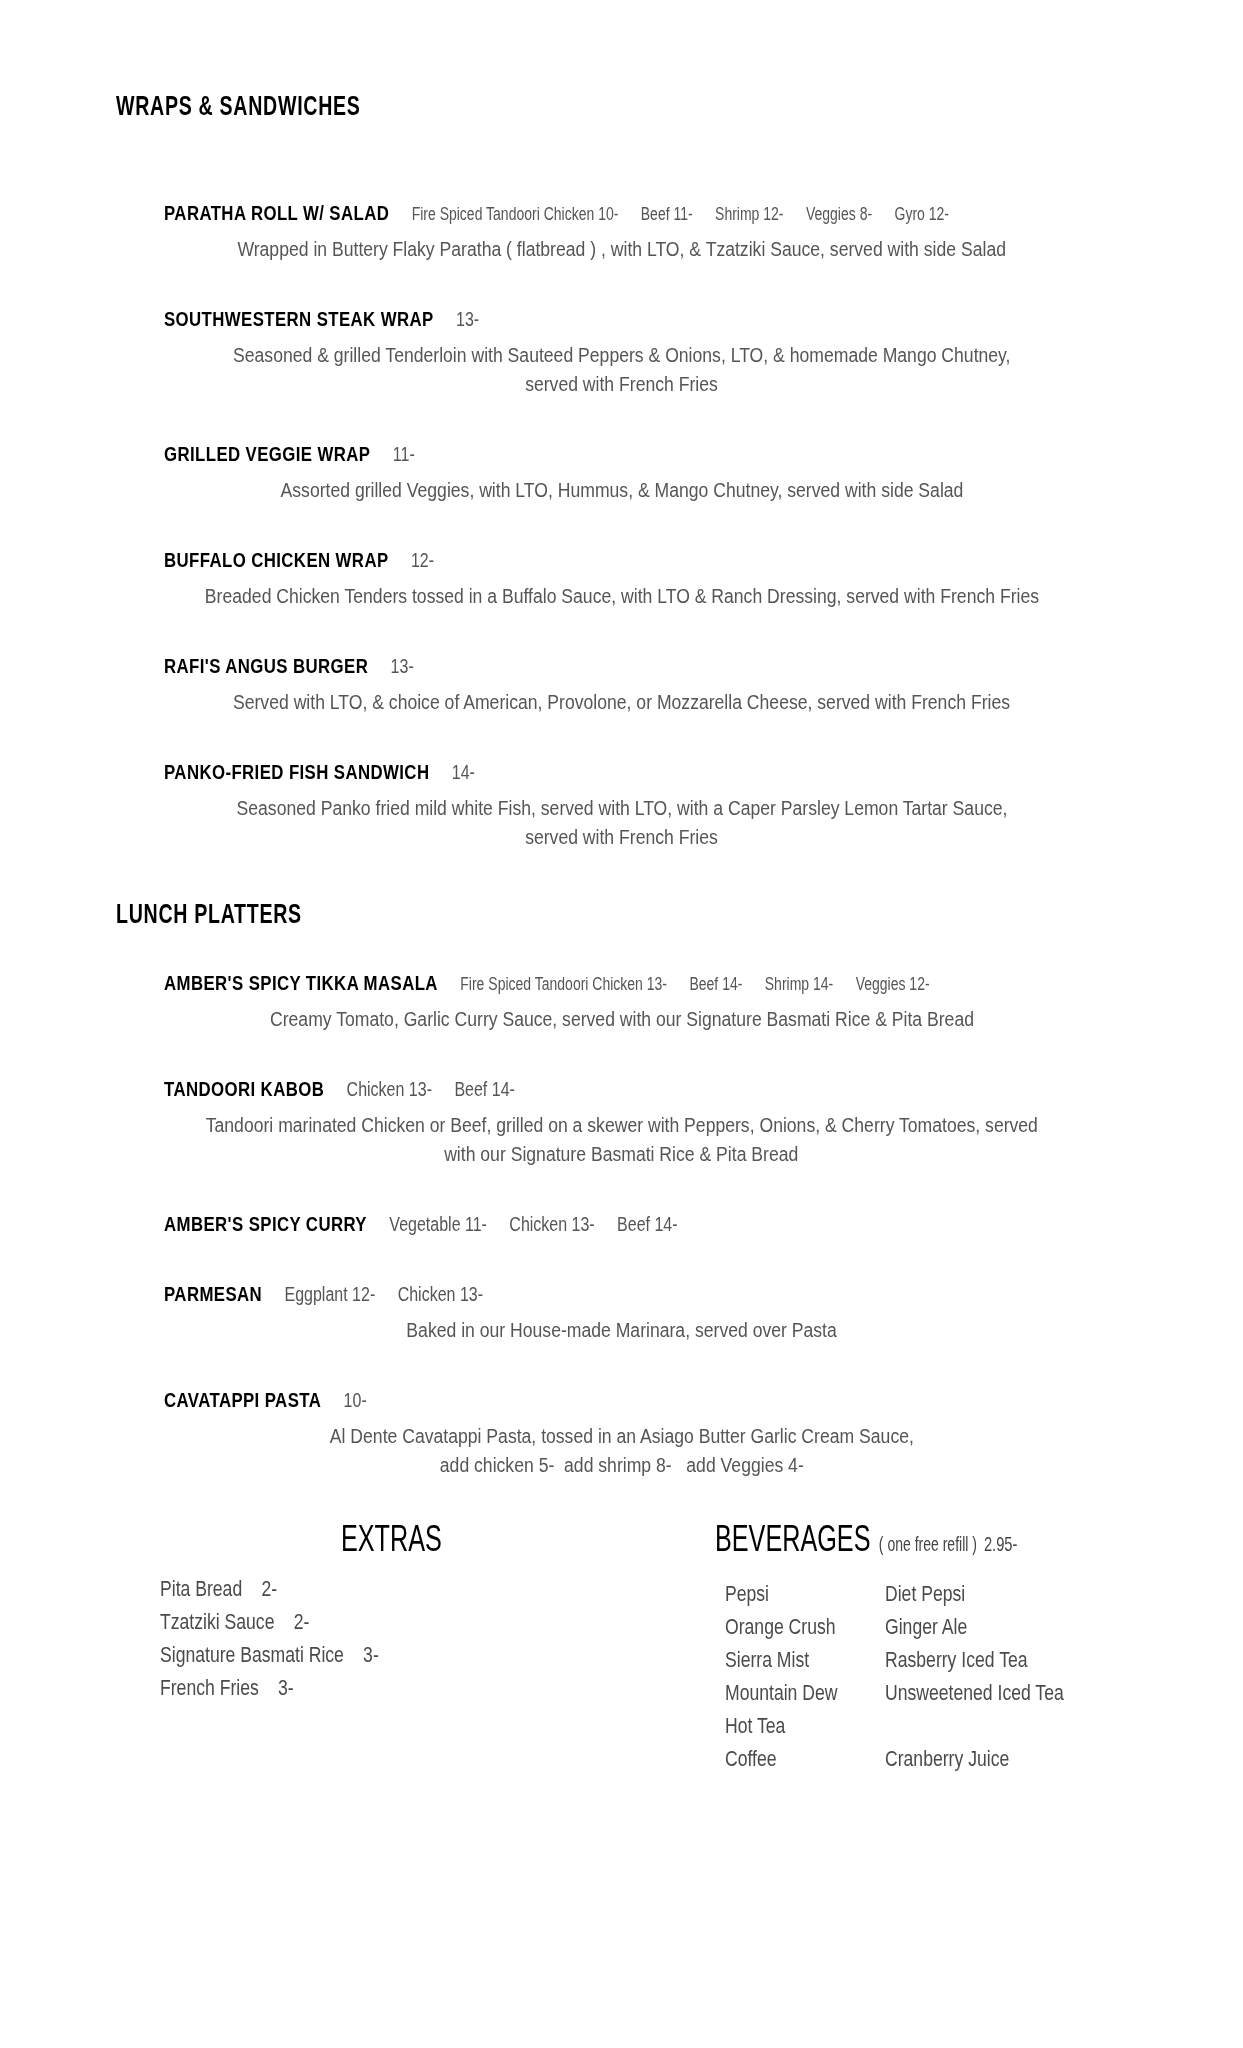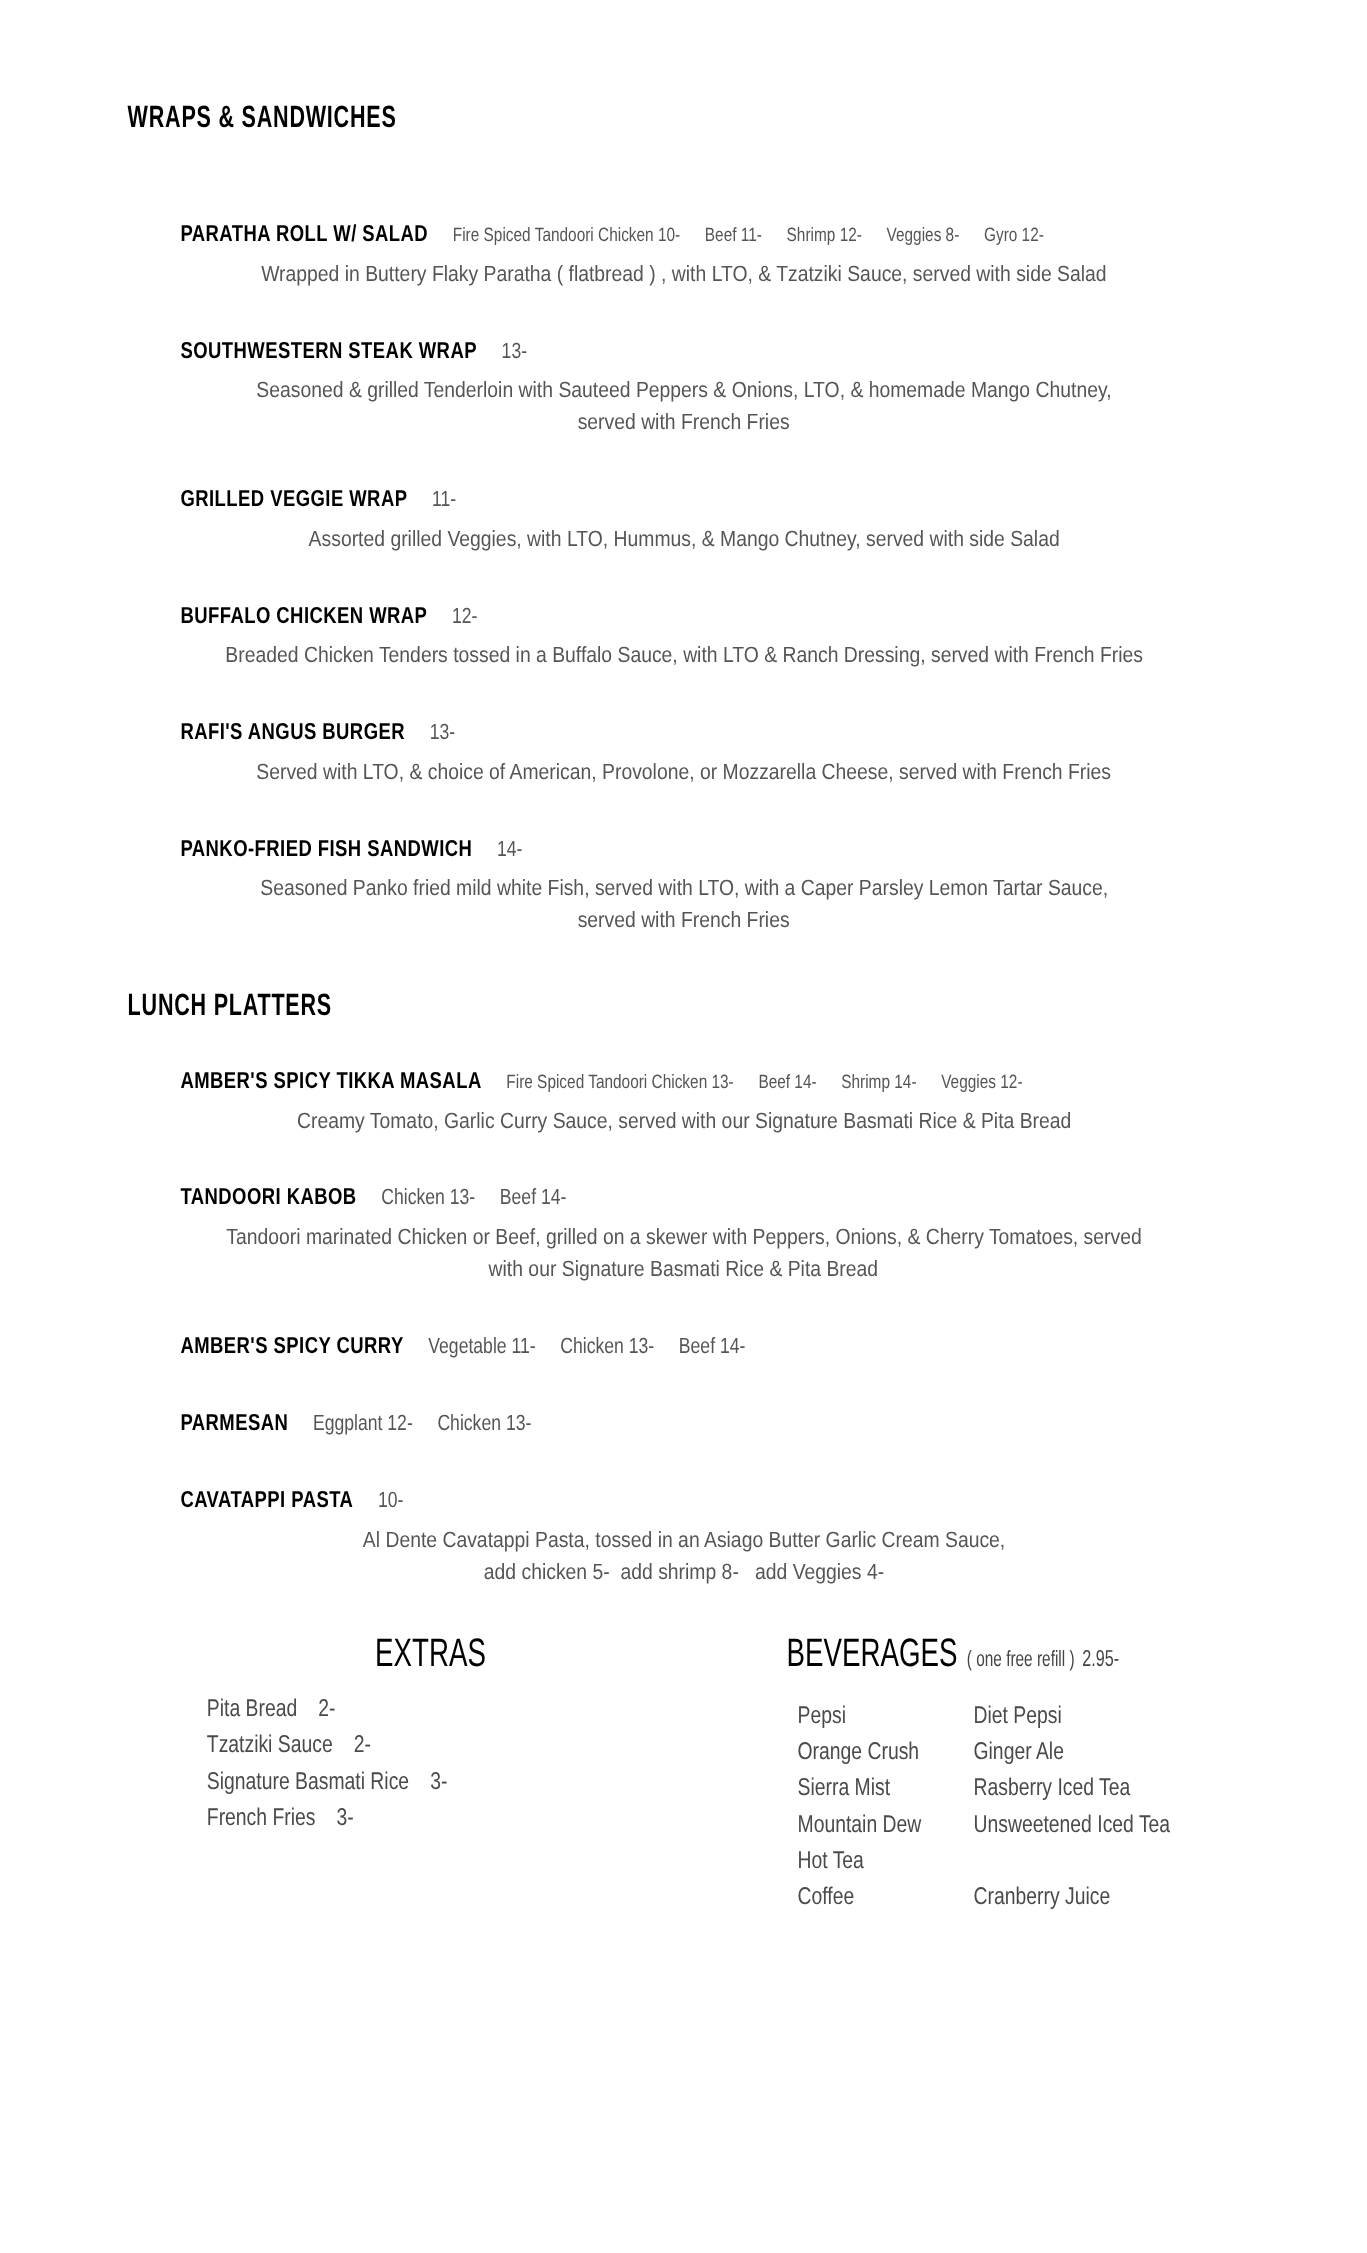--- a/index.html
+++ b/index.html
@@ -22,21 +22,21 @@
   .opts.small{font-size:17.5px;}
   .opt{margin-left:28px;}
   .dl{text-align:center;font-size:20px;line-height:29px;color:#555;}
   .dl .sq{transform:scaleX(0.88);transform-origin:50% 50%;}
   
   .footer{display:grid;grid-template-columns:603px auto;margin-top:40px;}
   .sub-title{font-size:36px;line-height:34px;color:#000;text-align:center;}
   .sub-title .sq{transform:scaleX(0.70);}
   .bev-note{font-size:20px;color:#444;margin-left:12px;font-weight:400;}
   .bev-price{font-size:21px;color:#444;margin-left:10px;font-weight:400;}
-  .extras-list{margin:16px 0 0 76px;}
+  .extras-list{margin:16px 0 0 48px;}
   .x-row{font-size:22px;line-height:33px;color:#4a4a4a;}
   .x-row .sq{transform:scaleX(0.80);}
   .x-price{margin-left:24px;}
   .bev-grid{margin-top:16px;padding-left:10px;}
   .bev-row{display:grid;grid-template-columns:160px auto;font-size:22px;line-height:33px;color:#4a4a4a;}
   .bev-row .sq{transform:scaleX(0.80);}
 </style>
 </head>
 <body>
 
@@ -88,20 +88,21 @@
     <div class="dl"><span class="sq">Tandoori marinated Chicken or Beef, grilled on a skewer with Peppers, Onions, &amp; Cherry Tomatoes, served</span></div>
     <div class="dl"><span class="sq">with our Signature Basmati Rice &amp; Pita Bread</span></div>
   </div>
 
   <div class="mi">
     <div class="ih"><span class="sq"><span class="nm">AMBER'S SPICY CURRY</span><span class="opts"><span class="opt">Vegetable 11-</span><span class="opt">Chicken 13-</span><span class="opt">Beef 14-</span></span></span></div>
   </div>
 
   <div class="mi">
     <div class="ih"><span class="sq"><span class="nm">PARMESAN</span><span class="opts"><span class="opt">Eggplant 12-</span><span class="opt">Chicken 13-</span></span></span></div>
+    <div class="dl"><span class="sq">Baked in our House-made Marinara, served over Pasta</span></div>
   </div>
 
   <div class="mi">
     <div class="ih"><span class="sq"><span class="nm">CAVATAPPI PASTA</span><span class="opts"><span class="opt">10-</span></span></span></div>
     <div class="dl"><span class="sq">Al Dente Cavatappi Pasta, tossed in an Asiago Butter Garlic Cream Sauce,</span></div>
     <div class="dl"><span class="sq">add chicken 5-  add shrimp 8-   add Veggies 4-</span></div>
   </div>
 
   <div class="footer">
 

